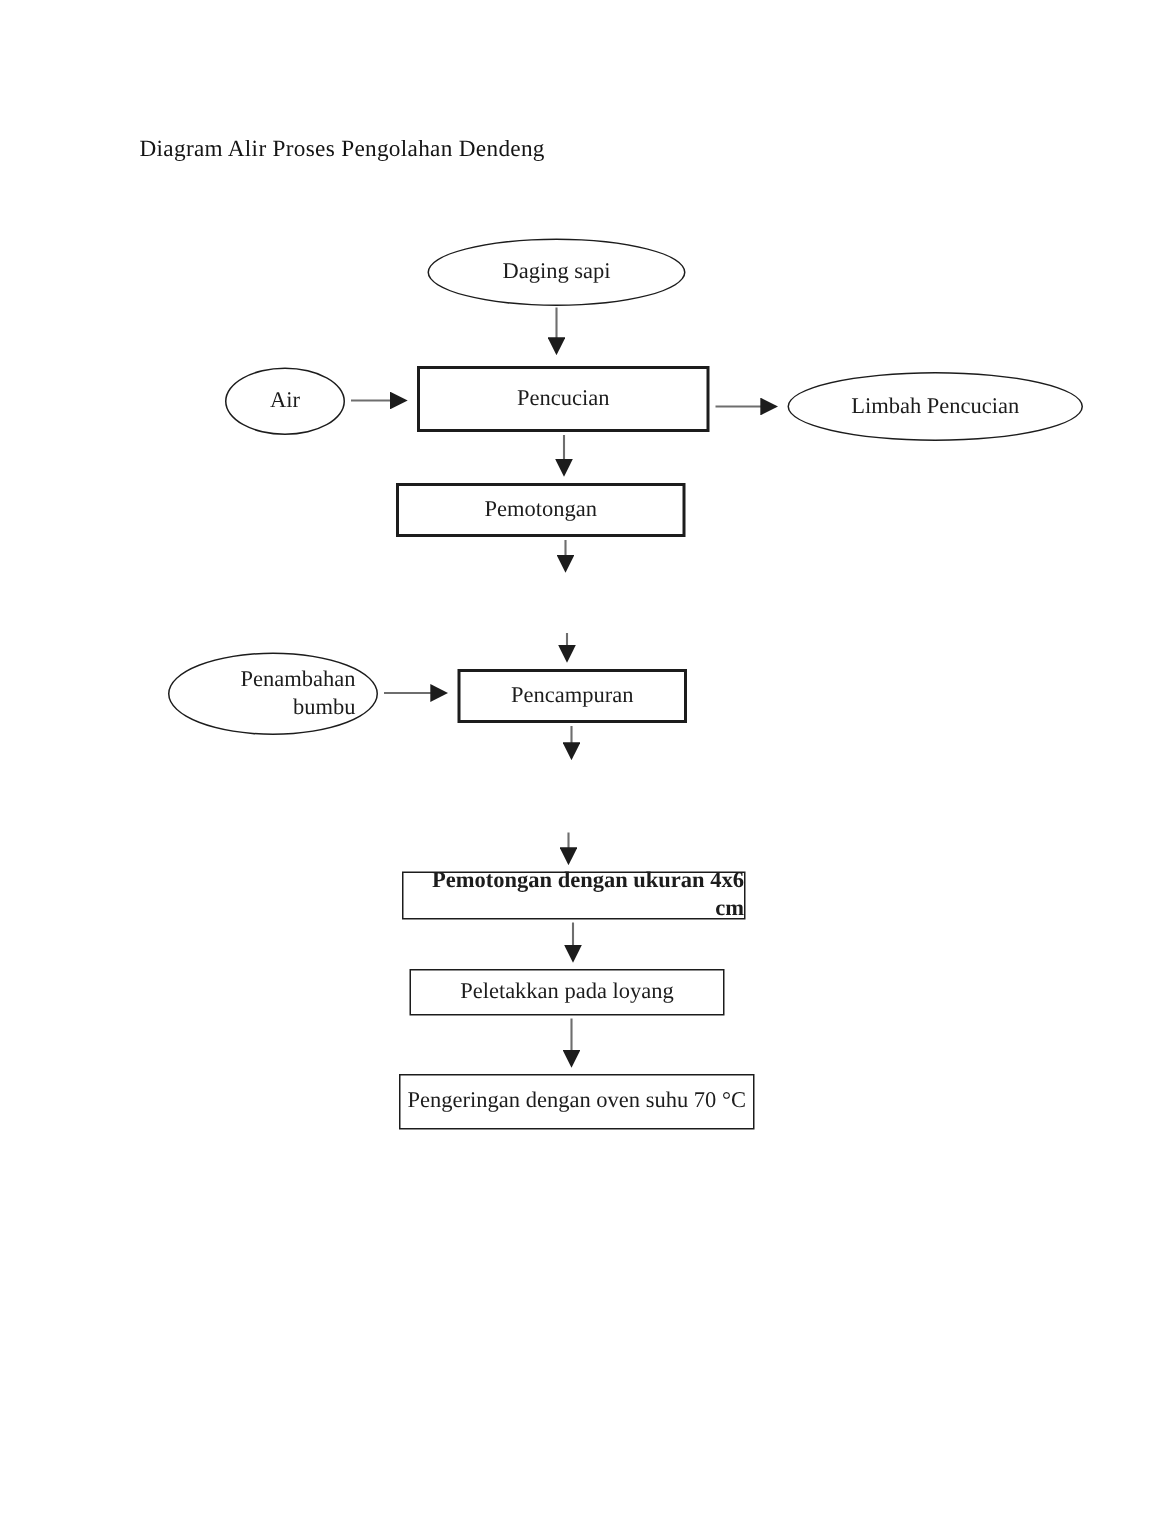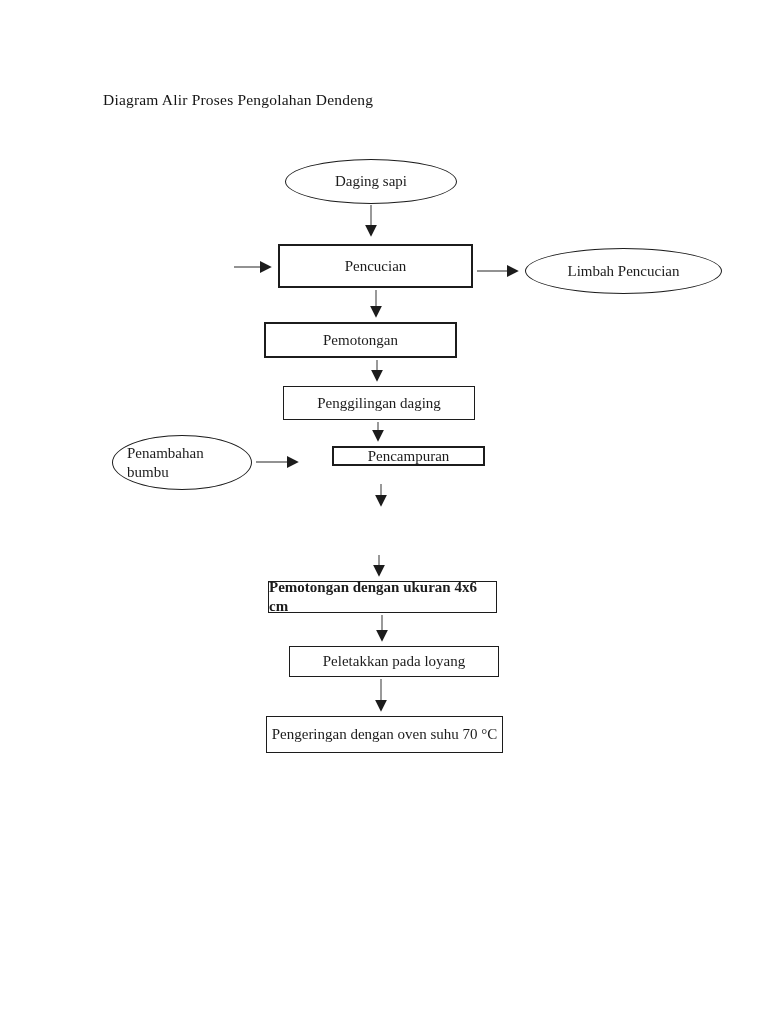--- a/index.html
+++ b/index.html
@@ -9,47 +9,46 @@
     position: relative;
     font-family: "Liberation Serif", "DejaVu Serif", serif;
     color: #1c1c1c;
     overflow: hidden;
   }
   .canvas { position: absolute; left: 0; top: 0; width: 768px; height: 1024px; }
   .title {
     position: absolute; left: 93px; top: 91px;
     font-size: 15.5px; letter-spacing: 0.2px; color: #141414;
     white-space: nowrap;
-    margin-left: 10px;
   }
   .node {
     position: absolute;
     display: flex; align-items: center; justify-content: center;
-    text-align: left;
+    text-align: right;
     font-size: 15px; line-height: 1.25;
     background: #ffffff;
     box-sizing: border-box;
     z-index: 2;
   }
   .rect    { border: 1.4px solid #1c1c1c; }
   .rect.bold { border-width: 2px; }
   .ellipse { border: 1.5px solid #1c1c1c; border-radius: 50%; }
 
   
   #n-daging      { left: 285px; top: 159px; width: 172px; height: 45px; }
   #n-air         { left: 150px; top: 245px; width:  80px; height: 45px; }
   #n-pencucian   { left: 278px; top: 244px; width: 195px; height: 44px; }
   #n-limbah      { left: 525px; top: 248px; width: 197px; height: 46px; }
   #n-pemotongan  { left: 264px; top: 322px; width: 193px; height: 36px; }
   #n-penggilingan{ left: 283px; top: 386px; width: 192px; height: 34px; }
   #n-penambahan  { left: 112px; top: 435px; width: 140px; height: 55px; padding: 0 14px; }
-  #n-pencampuran { left: 305px; top: 446px; width: 153px; height: 20px; margin-left: 27px; }
+  #n-pencampuran { left: 305px; top: 446px; width: 153px; height: 36px; }
   #n-pengepresan { left: 275px; top: 511px; width: 210px; height: 42px; padding: 0 8px; }
   #n-pemotongan2 { left: 268px; top: 581px; width: 229px; height: 32px; font-weight: bold; }
-  #n-peletakkan  { left: 273px; top: 646px; width: 210px; height: 31px; margin-left: 16px; }
+  #n-peletakkan  { left: 273px; top: 646px; width: 210px; height: 31px; }
   #n-pengeringan { left: 266px; top: 716px; width: 237px; height: 37px; }
 
   svg.edges { position: absolute; left: 0; top: 0; z-index: 1; pointer-events: none; }
   svg.edges line { stroke: #6e6e6e; stroke-width: 1.4; }
 </style>
 </head>
 <body>
 
 <div class="canvas">
 
@@ -69,28 +68,28 @@
     <line x1="378" y1="422" x2="378" y2="440" marker-end="url(#ah)"></line>
     <line x1="256" y1="462" x2="297" y2="462" marker-end="url(#ah)"></line>
     <line x1="381" y1="484" x2="381" y2="505" marker-end="url(#ah)"></line>
     <line x1="379" y1="555" x2="379" y2="575" marker-end="url(#ah)"></line>
     <line x1="382" y1="615" x2="382" y2="640" marker-end="url(#ah)"></line>
     <line x1="381" y1="679" x2="381" y2="710" marker-end="url(#ah)"></line>
   </svg>
 
   <div class="node ellipse" id="n-daging">Daging sapi</div>
 
+  <div class="node ellipse" id="n-air">Air</div>
 
   <div class="node rect bold" id="n-pencucian">Pencucian</div>
 
   <div class="node ellipse" id="n-limbah">Limbah Pencucian</div>
 
   <div class="node rect bold" id="n-pemotongan">Pemotongan</div>
 
-  <div class="node rect" id="n-penggilingan">Penggilingan daging</div>
 
   <div class="node ellipse" id="n-penambahan">Penambahan bumbu</div>
 
   <div class="node rect bold" id="n-pencampuran">Pencampuran</div>
 
 
   <div class="node rect" id="n-pemotongan2">Pemotongan dengan ukuran 4x6 cm</div>
 
   <div class="node rect" id="n-peletakkan">Peletakkan pada loyang</div>
 

